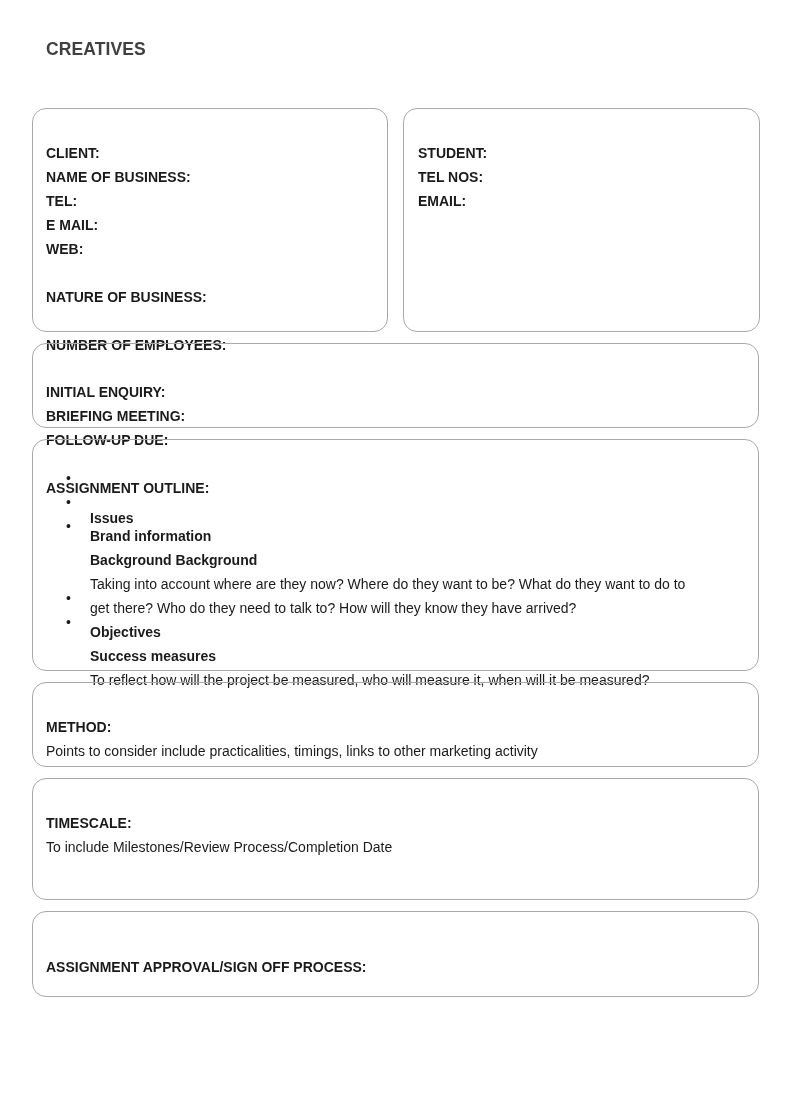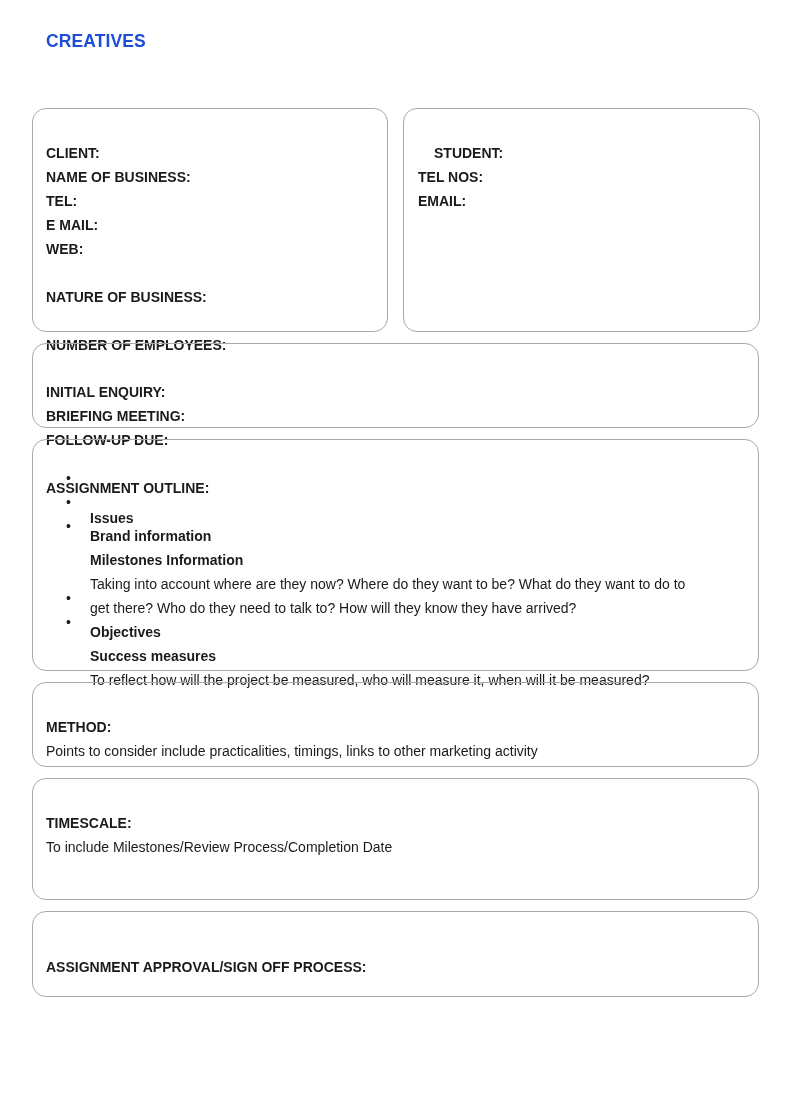--- a/index.html
+++ b/index.html
@@ -1,18 +1,18 @@
 <!DOCTYPE html>
 <html><head>
   <meta charset="utf-8">
   <style>
     html, body { margin: 0; padding: 0; background: #ffffff; }
     body { width: 790px; height: 1118px; position: relative; overflow: hidden;
       font-family: "Liberation Sans", sans-serif; color: #1a1a1a; }
-    .title { position: absolute; left: 46px; top: 30px; color: #1d4ed8; font-weight: bold;
+    .title { position: absolute; left: 46px; top: 38px; color: #404040; font-weight: bold;
       font-size: 17.5px; line-height: 23px; letter-spacing: 0.1px; }
     .box { position: absolute; border: 1.3px solid #a9a9a9; border-radius: 14px; box-sizing: border-box; }
     .line { position: absolute; font-size: 14px; line-height: 16px; white-space: nowrap; margin-top: 34px; }
     .b { font-weight: bold; }
     .bullet { position: absolute; font-size: 14px; line-height: 16px; }
   </style>
 </head>
 <body>
 
 <div class="title">
@@ -22,40 +22,40 @@
 <div class="box" style="left:32px; top:108px; width:356px; height:224px;"></div>
 <div class="line b" style="left:46px; top:111px;">CLIENT:</div>
 <div class="line b" style="left:46px; top:135px;">NAME OF BUSINESS:</div>
 <div class="line b" style="left:46px; top:159px;">TEL:</div>
 <div class="line b" style="left:46px; top:183px;">E MAIL:</div>
 <div class="line b" style="left:46px; top:207px;">WEB:</div>
 <div class="line b" style="left:46px; top:255px;">NATURE OF BUSINESS:</div>
 <div class="line b" style="left:46px; top:303px;">NUMBER OF EMPLOYEES:</div>
 
 <div class="box" style="left:403px; top:108px; width:357px; height:224px;"></div>
-<div class="line b" style="left:434px; top:111px;text-align:center;">STUDENT:</div>
+<div class="line b" style="left:418px; top:111px;text-align:center;">STUDENT:</div>
 <div class="line b" style="left:418px; top:135px;">TEL NOS:</div>
 <div class="line b" style="left:418px; top:159px;text-align:center;">EMAIL:</div>
 
 <div class="box" style="left:32px; top:343px; width:727px; height:85px;"></div>
 <div class="line b" style="left:46px; top:350px;">INITIAL ENQUIRY:</div>
 <div class="line b" style="left:46px; top:374px;">BRIEFING MEETING:</div>
 <div class="line b" style="left:46px; top:398px;">FOLLOW-UP DUE:</div>
 
 <div class="box" style="left:32px; top:439px; width:727px; height:232px;"></div>
 <div class="line b" style="left:46px; top:446px;">ASSIGNMENT OUTLINE:</div>
 
 <div class="bullet" style="left:66px; top:470px;">•</div>
 <div class="line b" style="left:90px; top:476px;">Issues</div>
 
 <div class="bullet" style="left:66px; top:494px;">•</div>
 <div class="line b" style="left:90px; top:494px;">Brand information</div>
 
 <div class="bullet" style="left:66px; top:518px;">•</div>
-<div class="line b" style="left:90px; top:518px;">Milestones Information</div>
+<div class="line b" style="left:90px; top:518px;">Background Background</div>
 <div class="line" style="left:90px; top:542px;">Taking into account where are they now? Where do they want to be? What do they want to do to</div>
 <div class="line" style="left:90px; top:566px;">get there? Who do they need to talk to? How will they know they have arrived?</div>
 
 <div class="bullet" style="left:66px; top:590px;">•</div>
 <div class="line b" style="left:90px; top:590px;">Objectives</div>
 
 <div class="bullet" style="left:66px; top:614px;">•</div>
 <div class="line b" style="left:90px; top:614px;">Success measures</div>
 <div class="line" style="left:90px; top:638px;">To reflect how will the project be measured, who will measure it, when will it be measured?</div>
 

